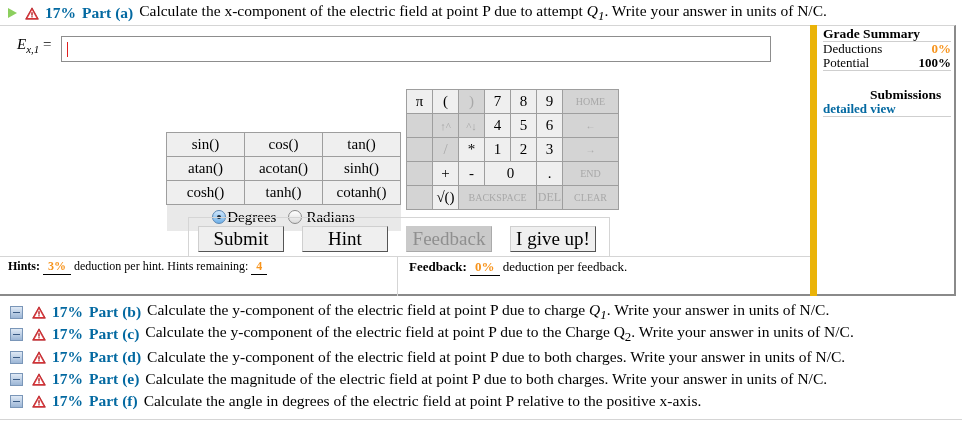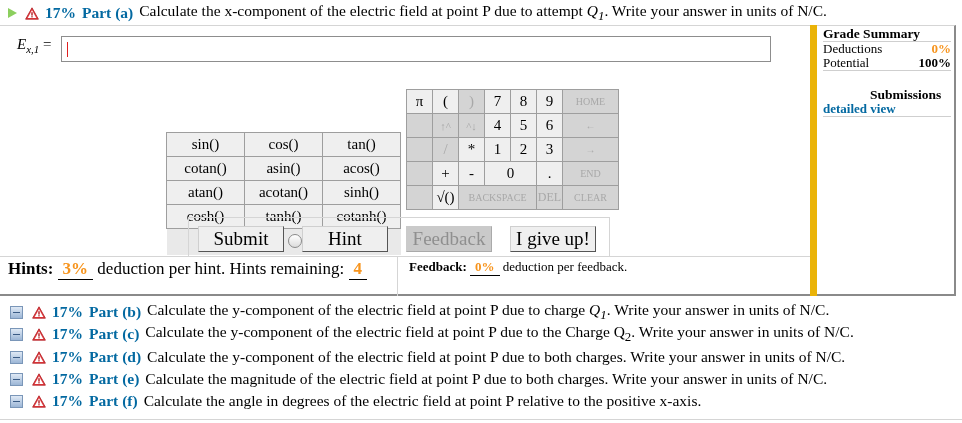--- a/index.html
+++ b/index.html
@@ -51,21 +51,21 @@
   .radio { display: inline-block; width: 14px; height: 14px; border-radius: 50%; border: 1px solid #8a8a8a; background: linear-gradient(#fff, #dcdcdc); vertical-align: -2px; position: relative; margin-right: 1px; }
   .radio.on { background: linear-gradient(#cfe6fb, #6fb1e9); border-color: #5b87b3; }
   .radio.on::after { content: ""; position: absolute; left: 4px; top: 4px; width: 4px; height: 4px; border-radius: 50%; background: #1d2b3a; }
 
   
   .btn-area { position: absolute; left: 188px; top: 217px; width: 422px; height: 40px; border-left: 1px solid #d5d5d5; border-top: 1px solid #d5d5d5; border-right: 1px solid #d5d5d5; }
   .btn { position: absolute; top: 226px; height: 26px; width: 86px; background: #efefef; border: 1px solid #cfcfcf; border-right: 1px solid #555; border-bottom: 1px solid #555; font-size: 19px; text-align: center; line-height: 24px; font-family: "Liberation Serif", serif; }
   .btn.disabled { background: #cacaca; color: #8f8f8f; border-color: #cacaca #aaa #aaa #cacaca; }
 
   .hints-bar { position: absolute; left: 0; top: 256px; width: 810px; border-top: 1px solid #d5d5d5; }
-  .hints-text { position: absolute; left: 8px; top: 259px; font-size: 17px; white-space: nowrap; }
+  .hints-text { position: absolute; left: 8px; top: 259px; font-size: 12px; white-space: nowrap; }
   .feedback-text { position: absolute; left: 409px; top: 259px; font-size: 13px; white-space: nowrap; }
   .vdiv { position: absolute; left: 397px; top: 256px; height: 40px; border-left: 1px solid #d5d5d5; }
   .val { display: inline-block; border-bottom: 1px solid #000; padding: 0 5px; font-weight: bold; }
   .bottom-line { position: absolute; left: 0; top: 419px; width: 962px; border-top: 1px solid #d5d5d5; }
 </style>
 </head>
 <body>
 
 <svg width="0" height="0" style="position:absolute">
   <defs>
@@ -113,25 +113,20 @@
 </div>
 
 <table class="calc func">
   <tbody>
       <tr>
     <td>sin()</td>
     <td>cos()</td>
     <td>tan()</td>
   </tr>
   <tr>
-    <td>cotan()</td>
-    <td>asin()</td>
-    <td>acos()</td>
-  </tr>
-  <tr>
     <td>atan()</td>
     <td>acotan()</td>
     <td>sinh()</td>
   </tr>
   <tr>
     <td>cosh()</td>
     <td>tanh()</td>
     <td>cotanh()</td>
   </tr>
   <tr>

